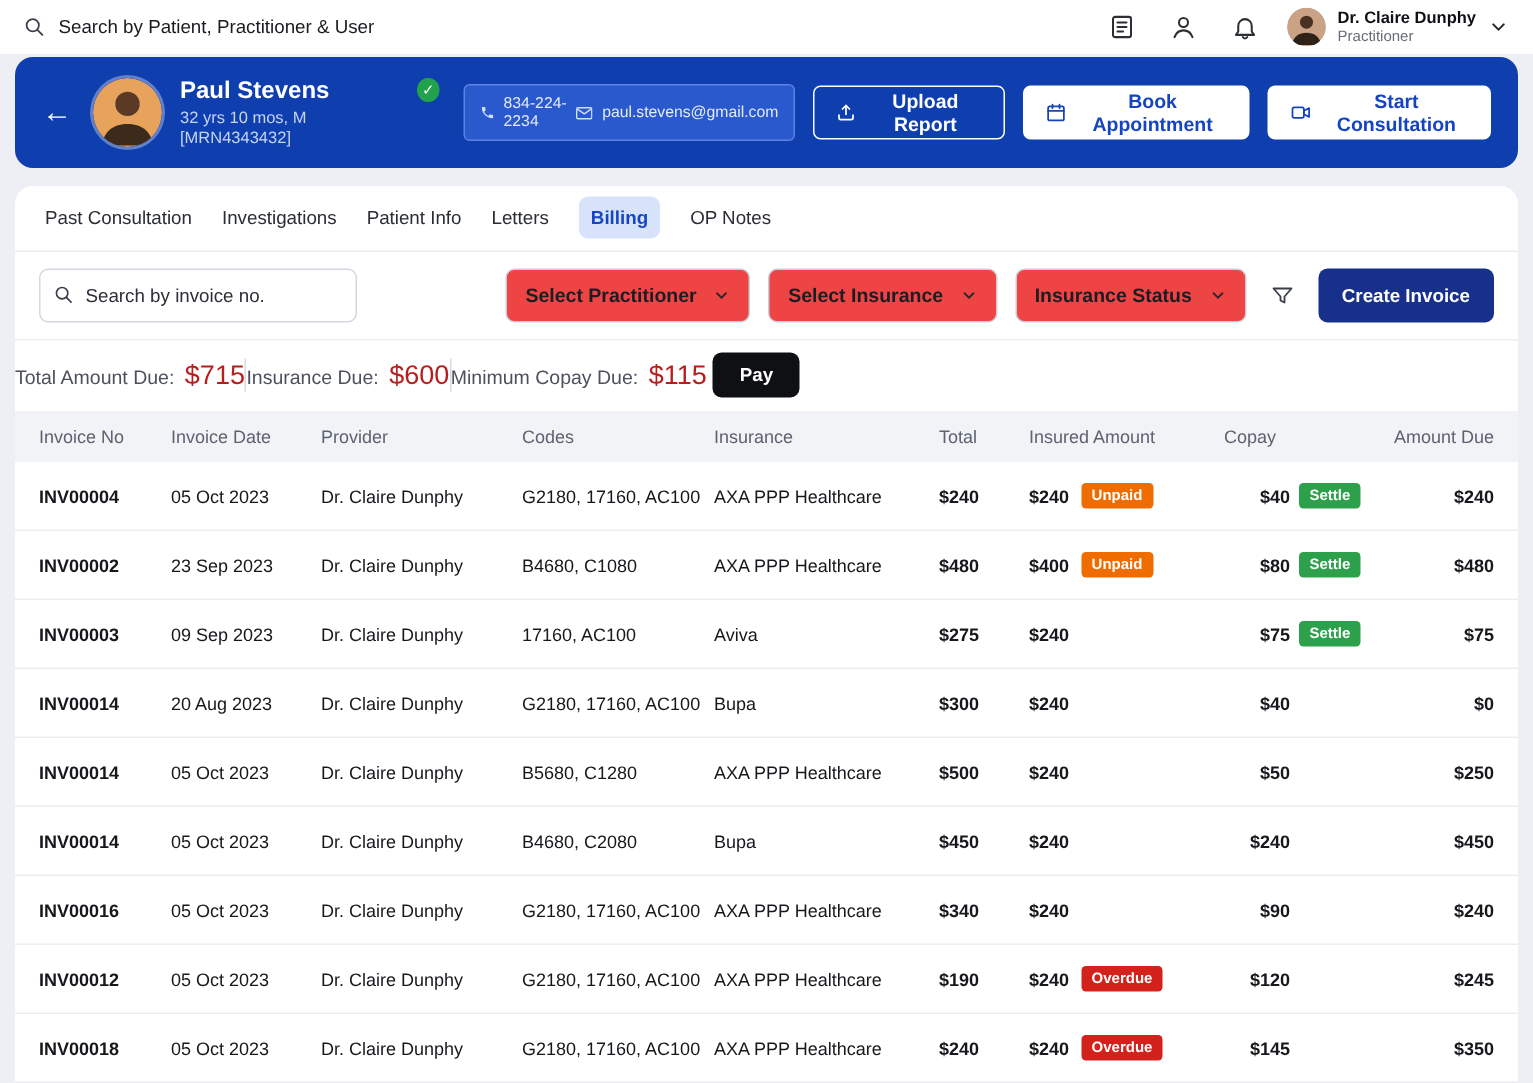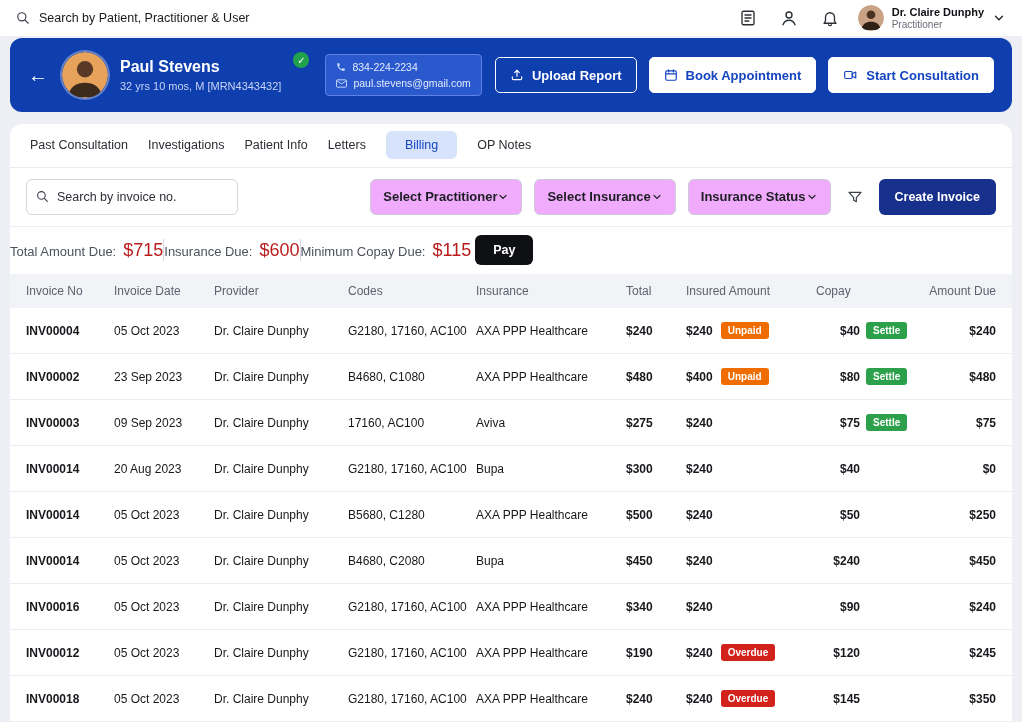--- a/index.html
+++ b/index.html
@@ -20,40 +20,40 @@
   .user-role{font-size:10px;color:#676d78}
 
   
   .patient-bar{margin:2px 10px 0;height:74px;background:#0f3eae;border-radius:12px;display:flex;align-items:center;padding:0 18px;gap:12px;color:#fff}
   .back{font-size:20px;color:#fff;cursor:pointer;margin-right:2px}
   .p-avatar{width:46px;height:46px;border-radius:50%;overflow:hidden;flex:0 0 46px;box-shadow:0 0 0 2px rgba(255,255,255,.35)}
   .p-info{line-height:1.2}
   .p-name{font-size:16px;font-weight:700}
   .p-meta{font-size:11px;color:#c6d4f6;margin-top:3px}
   .verified{width:16px;height:16px;border-radius:50%;background:#23a24d;color:#fff;font-size:10px;display:flex;align-items:center;justify-content:center;align-self:flex-start;margin-top:14px;box-shadow:0 0 0 2px #0f3eae}
-  .contact-box{background:#2a58cd;border:1px solid #5d82e3;border-radius:4px;padding:6px 10px;display:flex;flex-direction:column;gap:4px;margin-left:4px}
+  .contact-box{background:#2a58cd;border:1px solid #5d82e3;border-radius:4px;padding:6px 10px;display:flex;flex-direction:row;gap:4px;margin-left:4px}
   .contact-line{display:flex;align-items:center;gap:6px;font-size:10.5px;color:#e3ebfd}
   .p-actions{margin-left:auto;display:flex;align-items:center;gap:12px}
   .btn-outline,.btn-white{display:flex;align-items:center;gap:8px;border-radius:5px;padding:0 14px;height:36px;font-size:13px;font-weight:700;cursor:pointer;font-family:inherit}
   .btn-outline{background:transparent;border:1px solid #fff;color:#fff}
   .btn-white{background:#fff;border:1px solid #fff;color:#1444c0}
 
   
   .card{margin:12px 10px 0;height:598px;background:#fff;border-radius:12px 12px 0 0;display:flex;flex-direction:column;overflow:hidden}
 
   .tabs{height:44px;display:flex;align-items:center;gap:20px;padding:0 20px;border-bottom:1px solid #e9ebef}
   .tab{font-size:12.5px;color:#2a2d33;cursor:pointer;padding:7px 0}
-  .tab.active{background:#d7e3fb;color:#1646c2;font-weight:400;padding:7px 19px;border-radius:6px}
+  .tab.active{background:#d7e3fb;color:#1646c2;font-weight:700;padding:7px 8px;border-radius:6px}
 
   .filters{display:flex;align-items:center;gap:12px;padding:11px 16px;border-bottom:1px solid #eceef2}
   .search-box{position:relative;width:212px;margin-right:auto}
   .search-box .si{position:absolute;left:10px;top:11px}
   .search-box input{width:100%;height:36px;border:1px solid #d4d7df;border-radius:6px;padding:0 10px 0 30px;font-size:12.5px;color:#2c2f35;outline:none;font-family:inherit}
   .search-box input::placeholder{color:#2c2f35;opacity:1}
-  .dropdown{height:36px;display:flex;align-items:center;border:1px solid #c9cdd7;border-radius:6px;padding:0 12px;font-size:13px;font-weight:600;color:#1c1d22;background:#f0abfc;cursor:pointer}
+  .dropdown{height:36px;display:flex;align-items:center;gap:11px;border:1px solid #c9cdd7;border-radius:6px;padding:0 12px;font-size:13px;font-weight:600;color:#1c1d22;background:#ef4444;cursor:pointer}
   .funnel{width:24px;height:36px;display:flex;align-items:center;justify-content:center;cursor:pointer}
   .create-btn{height:36px;background:#16308c;color:#fff;border-radius:6px;display:flex;align-items:center;padding:0 16px;font-size:12.5px;font-weight:600;cursor:pointer}
 
   .summary{height:48px;display:flex;align-items:center;justify-content:flex-start;}
   .sum-item{display:flex;align-items:baseline}
   .sum-label{font-size:13px;color:#4c515c}
   .sum-value{font-size:18px;font-weight:400;color:#b91c1c;margin-left:7px}
   .sep{width:1px;height:22px;background:#d8dae0}
   .pay-btn{background:#0f1014;color:#fff;border:none;font-size:12.5px;font-weight:700;padding:8px 18px;border-radius:6px;margin-left:4px;cursor:pointer;font-family:inherit}
 

